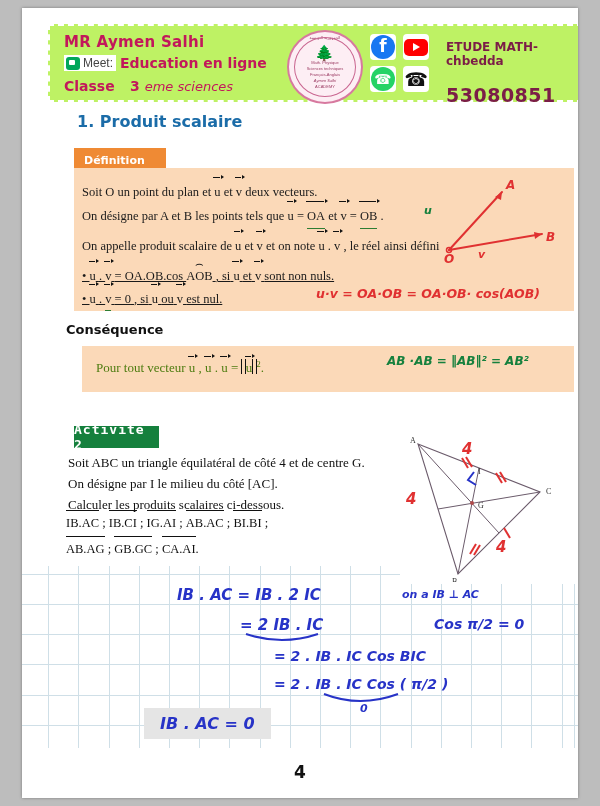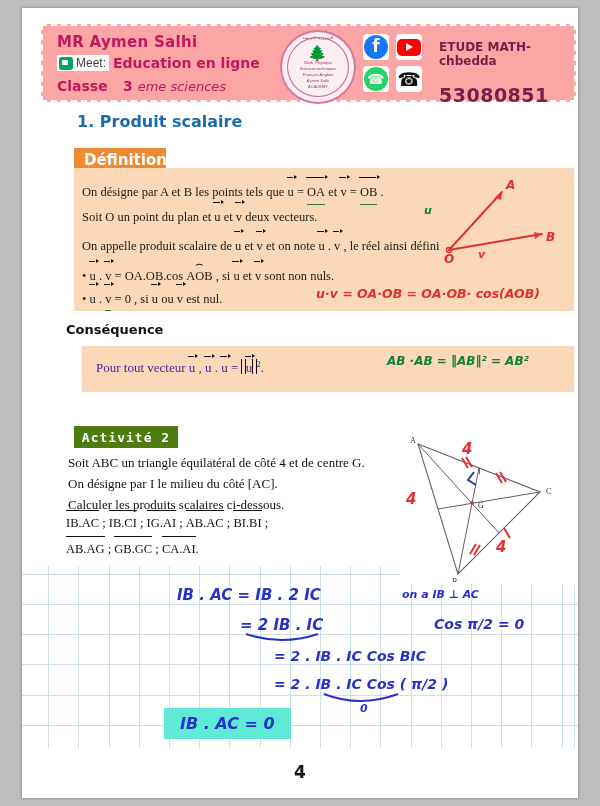--- a/index.html
+++ b/index.html
@@ -21,22 +21,22 @@
       repeating-linear-gradient(to right, #a9c6d4 0 1px, transparent 1px 30.2px),
       repeating-linear-gradient(to bottom, #a9c6d4 0 1px, transparent 1px 30.2px);
     background-position:-4px -8px;
     opacity:.55;
   }
   .white-mask{
     position:absolute;background:#ffffff;
   }
   
   .banner{
-    position:absolute;left:19px;top:16px;width:535px;height:78px;
-    background:#fca5a5;
+    position:absolute;left:26px;top:16px;width:535px;height:78px;
+    background:#bef264;
     border:2px dashed #ffffff;
     box-sizing:border-box;
   }
   .ban-left{position:absolute;left:8px;top:4px;width:226px;}
   .ban-line{color:#c2185b;font-family:"DejaVu Sans",sans-serif;font-weight:bold;}
   .l1{font-size:15px;letter-spacing:.3px;margin:3px 0 0 6px;}
   .l2{font-size:14px;margin:4px 0 0 6px;display:flex;align-items:center;}
   .l3{font-size:14px;margin:5px 0 0 6px;}
   .meetbox{
     background:#fff;display:inline-flex;align-items:center;gap:3px;
@@ -81,63 +81,63 @@
   .br2{font-size:19px;margin-top:16px;letter-spacing:.5px;}
   
   .sec-title{
     position:absolute;left:55px;top:104px;
     color:#1b6ca8;font-family:"DejaVu Sans",sans-serif;font-weight:bold;font-size:16px;
   }
   
   .def-tag{
     position:absolute;left:52px;top:140px;width:92px;height:24px;
     background:#ef8a34;color:#fff;
-    font-family:"DejaVu Sans",sans-serif;font-weight:bold;font-size:15px;
+    font-family:"DejaVu Sans",sans-serif;font-weight:bold;font-size:11px;
     display:flex;align-items:center;padding-left:10px;box-sizing:border-box;
   }
   .def-box{
     position:absolute;left:52px;top:160px;width:500px;height:143px;
     background:#fbd9b8;
   }
   .def-txt{
     position:absolute;left:8px;top:12px;width:430px;
     font-size:12.5px;color:#1a1a1a;line-height:23px;
   }
   .vec{position:relative;display:inline-block;padding-top:1px;}
   .vec:before{
     content:"";position:absolute;left:-1px;top:-3px;width:100%;height:5px;
     border-top:1px solid #111;
   }
   .vec:after{
     content:"";position:absolute;right:-3px;top:-5px;
     border-left:3px solid #111;border-top:2px solid transparent;border-bottom:2px solid transparent;
   }
   .ul-green{border-bottom:1.5px solid #2e7d32;}
-  .bullets{margin-top:6px;}
+  .bullets{margin-top:6px;text-decoration:underline;}
   .bl{display:block;line-height:22px;}
   .hat{position:relative;display:inline-block;}
   .hat:before{content:"⌢";position:absolute;left:0;right:0;top:-12px;text-align:center;font-size:13px;}
   
   .conseq{
     position:absolute;left:44px;top:314px;
     font-family:"DejaVu Sans",sans-serif;font-weight:bold;font-size:13px;color:#111;
   }
   .cons-box{
     position:absolute;left:60px;top:338px;width:492px;height:46px;
     background:#fbd9b8;
   }
-  .cons-txt{position:absolute;left:14px;top:13px;font-size:13px;color:#4c1d95;}
+  .cons-txt{position:absolute;left:14px;top:13px;font-size:13px;color:#4d7c0f;}
   .nrm{position:relative;display:inline-block;padding:0 4px;}
   .nrm:before,.nrm:after{content:"";position:absolute;top:0;bottom:2px;width:3px;border-left:1px solid #111;border-right:1px solid #111;}
   .nrm:before{left:-1px;}
   .nrm:after{right:-1px;}
   
   .act-tag{
-    position:absolute;left:52px;top:418px;width:104px;height:22px;
-    background:#4d7c0f;color:#fff;
+    position:absolute;left:52px;top:418px;width:85px;height:22px;
+    background:#15803d;color:#fff;
     font-family:"DejaVu Sans Mono",monospace;font-weight:bold;font-size:13px;
     display:flex;align-items:center;justify-content:center;letter-spacing:1px;
   }
   .act-txt{
     position:absolute;left:46px;top:444px;width:330px;
     font-size:13px;color:#111;line-height:21px;
   }
   .prod-list{
     position:absolute;left:44px;top:502px;width:290px;
     font-size:12.5px;color:#111;line-height:25px;
@@ -146,21 +146,21 @@
   
   .fig{position:absolute;left:378px;top:424px;width:170px;height:150px;}
   
   .hw{
     position:absolute;color:#2733c7;
     font-family:"DejaVu Sans",sans-serif;
     font-style:italic;font-weight:bold;
   }
   .hw-g{color:#15803d;font-family:"DejaVu Sans",sans-serif;font-style:italic;font-weight:bold;position:absolute;}
   .hw-r{color:#e03131;font-family:"DejaVu Sans",sans-serif;font-style:italic;font-weight:bold;position:absolute;}
-  .highlight{background:#5eead4;margin-left:20px;}
+  .highlight{background:#e5e5e5;}
   .pagenum{
     position:absolute;left:0;right:0;top:754px;text-align:center;
     font-family:"DejaVu Sans",sans-serif;font-weight:bold;font-size:17px;color:#111;
   }
 </style>
 </head>
 <body>
 
 <div class="page">
 
@@ -226,37 +226,37 @@
       <div class="br1">ETUDE MATH-chbedda</div>
       <div class="br2">53080851</div>
     </div>
   </div>
 
   <div class="sec-title">1. Produit scalaire</div>
 
   <div class="def-tag">Définition</div>
   <div class="def-box">
     <div class="def-txt">
+      <div>
+        <span>Soit O un point du plan et</span>
+        <span class="vec">u</span>
+        <span>et</span>
+        <span class="vec">v</span>
+        <span>deux vecteurs.</span>
+      </div>
       <div>
         <span>On désigne par A et B les points tels que</span>
         <span class="vec">u</span>
         <span>=</span>
         <span class="vec ul-green">OA</span>
         <span>et</span>
         <span class="vec">v</span>
         <span>=</span>
         <span class="vec ul-green">OB</span>
         <span>.</span>
-      </div>
-      <div>
-        <span>Soit O un point du plan et</span>
-        <span class="vec">u</span>
-        <span>et</span>
-        <span class="vec">v</span>
-        <span>deux vecteurs.</span>
       </div>
       <div style="margin-top:5px;">
         <span>On  appelle  produit scalaire de</span>
         <span class="vec">u</span>
         <span>et</span>
         <span class="vec">v</span>
         <span>et on note</span>
         <span class="vec">u</span>
         <span>.</span>
         <span class="vec">v</span>

